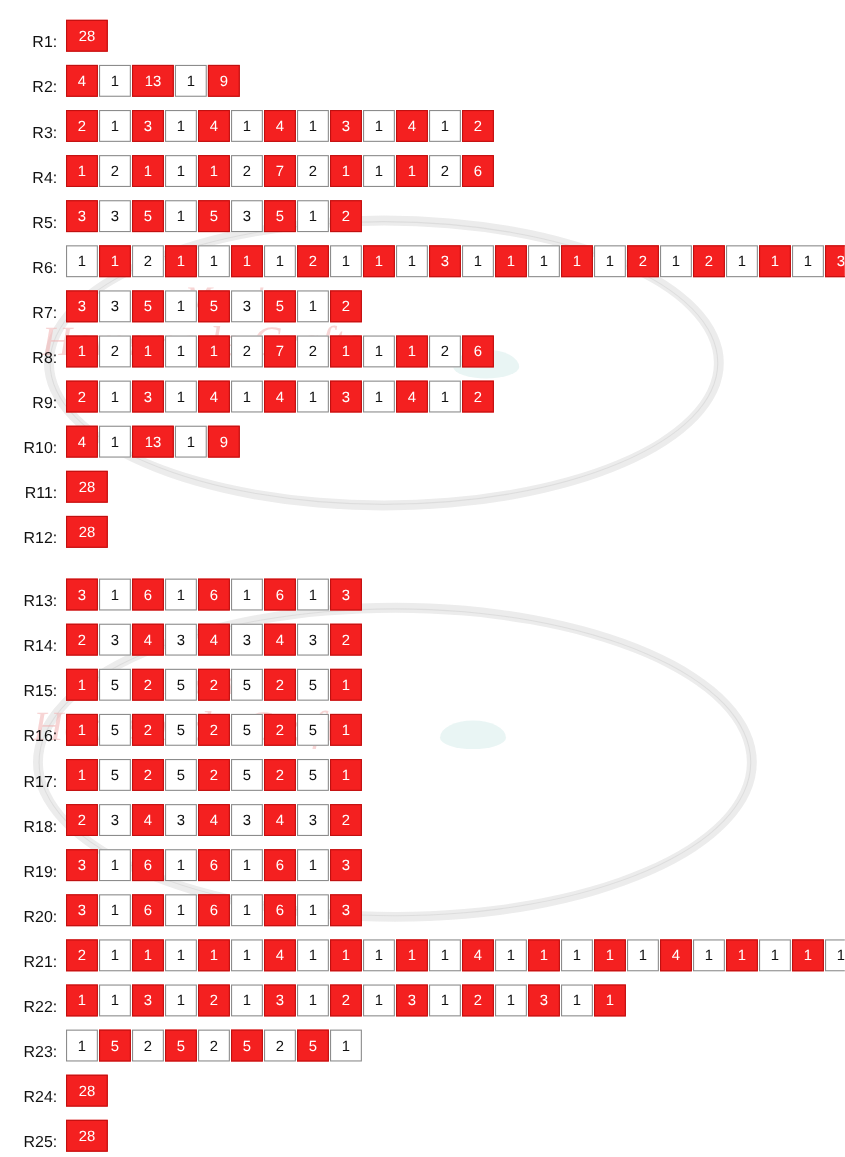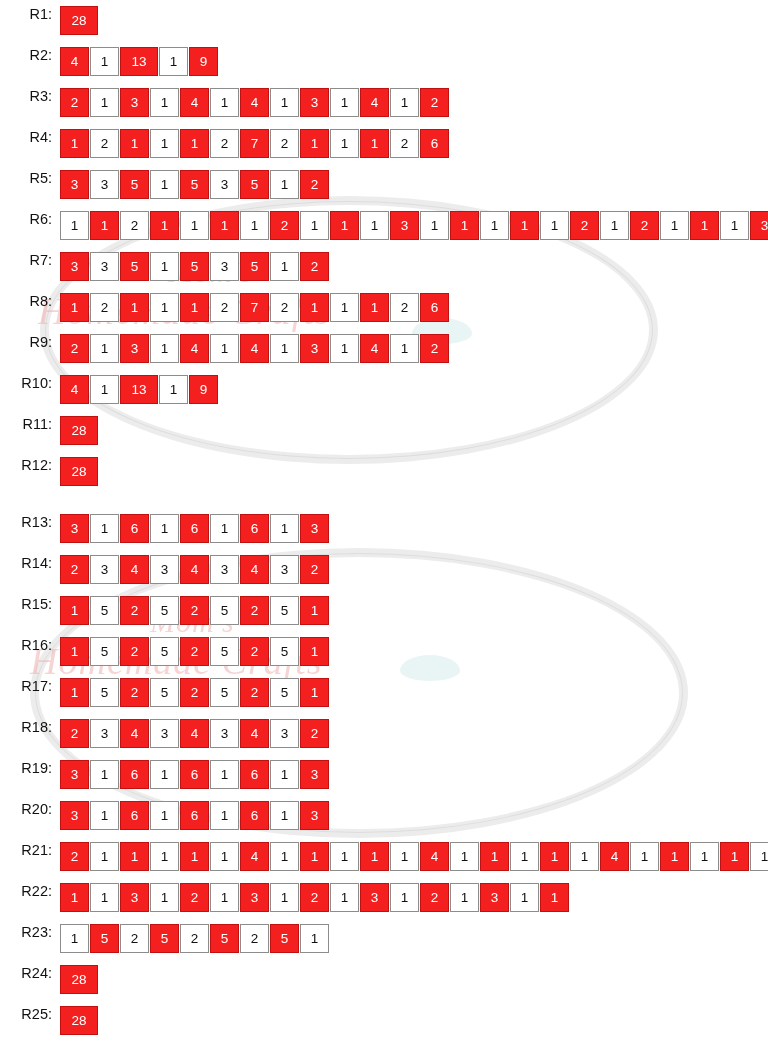--- a/index.html
+++ b/index.html
@@ -70,21 +70,21 @@
   .leaf-2 { left: 400px; top: 655px; }
 
   
   #chart {
     position: relative;
     z-index: 2;
     padding: 6px 0 0 0;
   }
   .row {
     display: flex;
-    align-items: flex-start;
+    align-items: flex-end;
     height: 41px;
   }
   .row-label {
     width: 52px;
     text-align: right;
     padding-right: 8px;
     font-size: 14.5px;
     color: #111;
     flex: 0 0 auto;
   }

